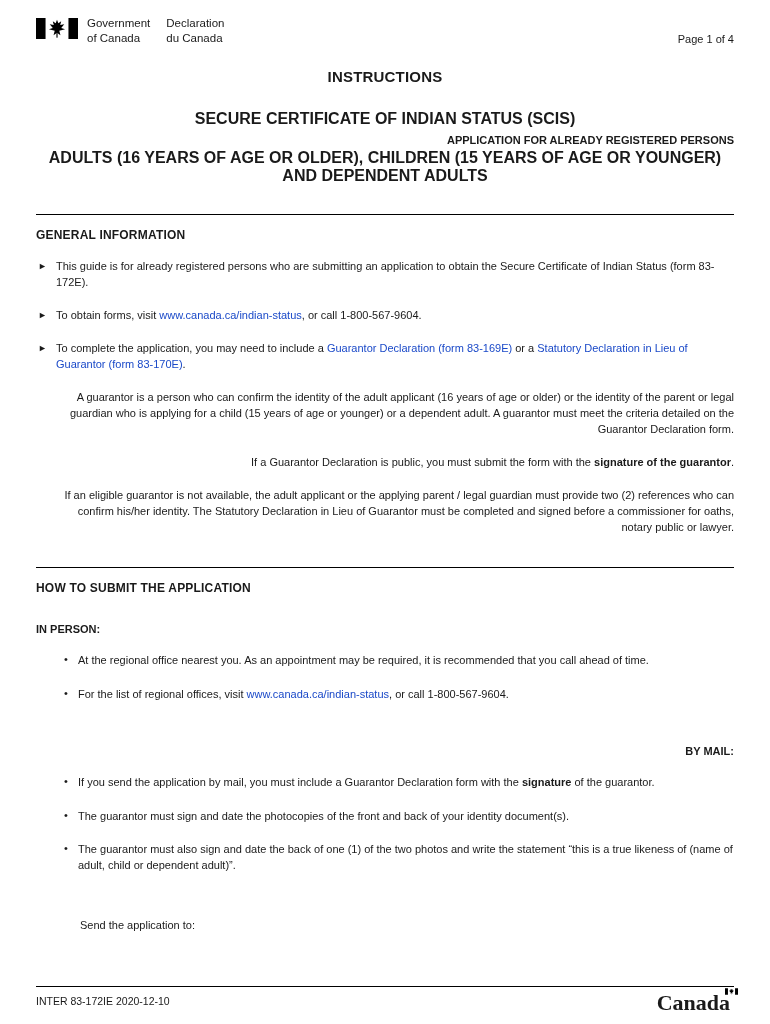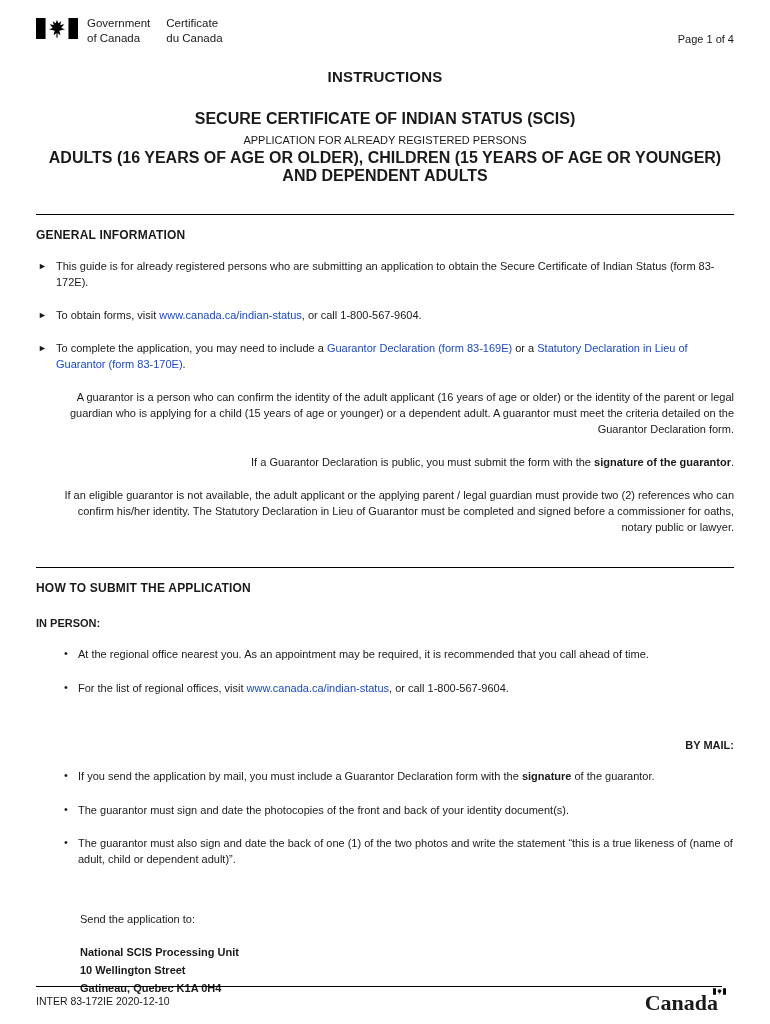--- a/index.html
+++ b/index.html
@@ -14,44 +14,44 @@
   .hdr{display:flex;justify-content:space-between;align-items:flex-start;}
   .fip{display:flex;align-items:flex-start;}
   .fip svg{width:42px;height:21px;display:block;margin-top:2px;}
   .gov{margin-left:9px;font-size:11.5px;line-height:1.28;}
   .gov + .gov{margin-left:16px;}
   .pageno{font-size:11px;margin-top:17px;}
   
   .title{ text-align:center;font-weight:bold;font-size:15px;margin-top:23px;letter-spacing:.2px;}
   .subtitle{text-align:center;margin-top:25px;}
   .sub1{font-weight:bold;font-size:16px;}
-  .sub2{font-weight:normal;font-size:11px;margin-top:6px;}
+  .sub2{font-weight:bold;font-size:11px;margin-top:6px;text-align:right;}
   .sub3{font-weight:bold;font-size:16px;margin-top:3px;}
   .rule{height:1px;background:#000;margin-top:29px;}
   .rule2{height:1px;background:#000;margin-top:31px;}
   .sect-h{font-weight:bold;font-size:12px;margin-top:13px;letter-spacing:.2px;}
   
   .bullet-item{display:flex;margin-top:17px;margin-left:2px;}
   .arrow{font-size:9px;width:12px;flex:0 0 12px;padding-top:2px;margin-right:6px;}
   .bullet-text{line-height:1.45;flex:1;}
   .indent{padding-left:19px;text-align:right;}
   .para{line-height:1.45;margin-top:17px;}
   
-  .subhead{font-weight:bold;font-size:11px;margin-top:22px;}
+  .subhead{font-weight:bold;font-size:11px;margin-top:28px;}
   .subhead.gap{margin-top:42px;text-align:right;}
   .dot-item{display:flex;margin-top:18px;padding-left:28px;}
   .dot{width:14px;flex:0 0 14px;}
   .dot-text{line-height:1.45;flex:1;}
   .sendto{padding-left:44px;margin-top:44px;line-height:1.45;}
   .addr{padding-left:44px;margin-top:16px;font-weight:bold;}
   .addr p{line-height:1.62;}
   .b{font-weight:bold;}
   .link{color:var(--link-color,#1a49c8);cursor:pointer;}
   
-  .ftr{position:absolute;left:36px;right:48px;bottom:10px;border-top:1px solid #000;
+  .ftr{position:absolute;left:36px;right:36px;bottom:10px;border-top:1px solid #000;
        padding-top:5px;display:flex;justify-content:space-between;align-items:flex-start;}
   .formno{font-size:10.5px;margin-top:3px;}
   .wordmark{position:relative;font-family:"Liberation Serif",serif;font-weight:bold;
             font-size:22px;line-height:1;padding-right:4px;}
   .wordmark svg{position:absolute;top:-4px;right:-4px;width:13px;height:7px;}
 </style>
 </head>
 <body>
 
 <div class="page">
@@ -66,21 +66,21 @@
             <polygon points="50,4 57,22 72,12 67,32 88,28 72,48 92,54 62,62 68,86 50,72 32,86 38,62 8,54 28,48 12,28 33,32 28,12 43,22"></polygon>
             <rect x="47" y="70" width="6" height="28"></rect>
           </g>
         </svg>
       </span>
       <div class="gov">
         <div>Government</div>
         <div>of Canada</div>
       </div>
       <div class="gov">
-        <div>Certificate</div>
+        <div>Declaration</div>
         <div>du Canada</div>
       </div>
     </div>
     <div class="pageno">Page 1 of 4</div>
   </div>
 
   <div class="title">INSTRUCTIONS</div>
   <div class="subtitle">
     <div class="sub1">SECURE CERTIFICATE OF INDIAN STATUS (SCIS)</div>
     <div class="sub2">APPLICATION FOR ALREADY REGISTERED PERSONS</div>
@@ -137,25 +137,20 @@
     <span class="dot">•</span>
     <p class="dot-text">The guarantor must sign and date the photocopies of the front and back of your identity document(s).</p>
   </div>
   <div class="dot-item">
     <span class="dot">•</span>
     <p class="dot-text">The guarantor must also sign and date the back of one (1) of the two photos and write the statement “this is a true likeness of (name of adult, child or dependent adult)”.</p>
   </div>
 
   <p class="sendto">Send the application to:</p>
 
-  <div class="addr">
-    <p>National SCIS Processing Unit</p>
-    <p>10 Wellington Street</p>
-    <p>Gatineau, Quebec K1A 0H4</p>
-  </div>
 
   <div class="ftr">
     <div class="formno">INTER 83-172IE 2020-12-10</div>
     <div class="wordmark">
       <span>Canada</span>
       <svg viewBox="0 0 88 44" xmlns="http://www.w3.org/2000/svg" fill="#000">
         <rect x="0" y="0" width="20" height="44"></rect>
         <rect x="68" y="0" width="20" height="44"></rect>
         <g transform="translate(24,2) scale(0.40)">
           <polygon points="50,4 57,22 72,12 67,32 88,28 72,48 92,54 62,62 68,86 50,72 32,86 38,62 8,54 28,48 12,28 33,32 28,12 43,22"></polygon>

